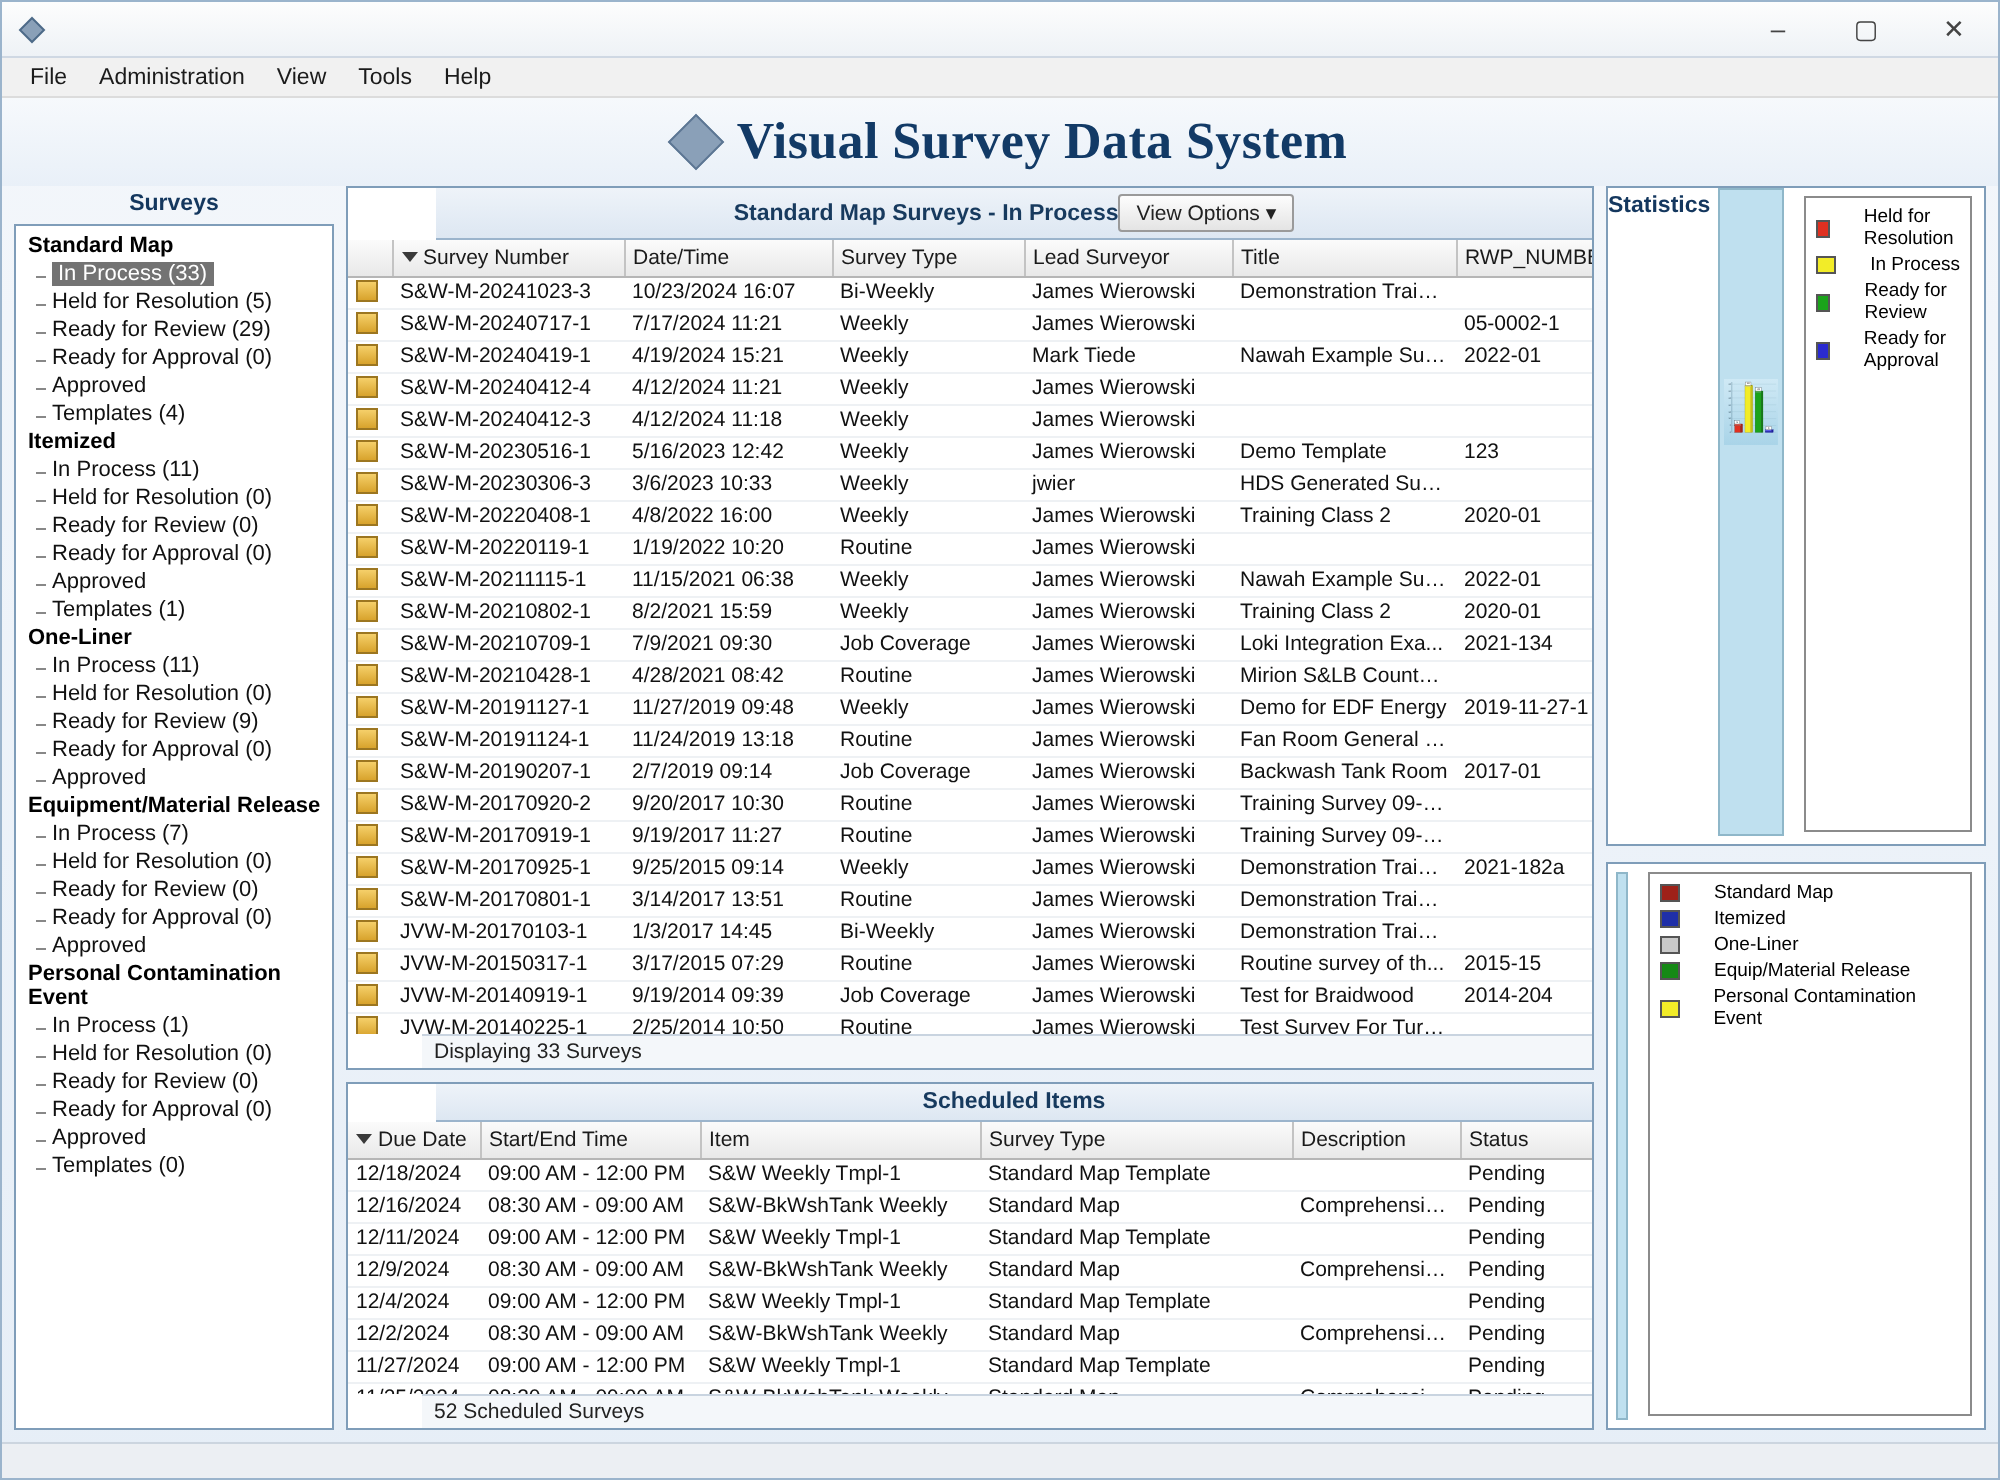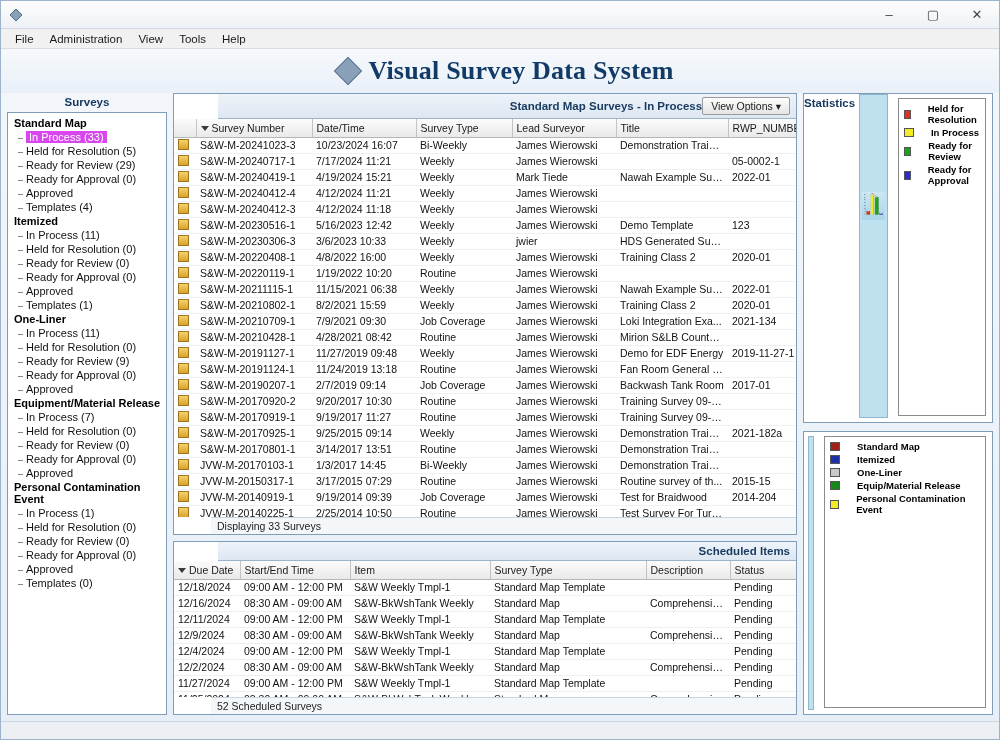--- a/index.html
+++ b/index.html
@@ -72,28 +72,28 @@
   }
   .tree {
     flex:1; background:#ffffff; border:1px solid #7f9db9;
     overflow:hidden; padding:3px 4px; font-size:11px;
   }
   .tree .grp { font-weight:bold; color:#000; padding:1px 0 1px 2px; }
   .tree .itm { padding:1px 0 1px 14px; color:#111; position:relative;}
   .tree .itm:before{
     content:"";position:absolute;left:6px;top:8px;width:5px;height:1px;background:#888;
   }
-  .tree .itm.sel span.lbl{ background:#d946ef; color:#fff; padding:0 3px; }
+  .tree .itm.sel span.lbl{ background:#737373; color:#fff; padding:0 3px; }
   
   .gridpanel {
     border:1px solid #7f9db9; background:#fff;
     display:flex; flex-direction:column; min-height:0;
   }
   .gridpanel .hdr {
-    display:flex;align-items:center;justify-content:flex-end;
+    display:flex;align-items:center;justify-content:center;
     background:linear-gradient(#eef3f9,#dde7f2);
     border-bottom:1px solid #9bb4cc;
     padding:3px 6px;
     margin-left:44px;
   }
   .gridpanel .hdr .t { font-weight:bold; font-size:11.5px; color:#173a5e;}
   .viewopt {
     background:linear-gradient(#fdfdfd,#e4e4e4);
     border:1px solid #9a9a9a; border-radius:2px;
     padding:2px 8px; font-size:10.5px; color:#222;
@@ -131,21 +131,21 @@
     display:flex;flex-direction:row;
   }
   .statbox .cap{
     text-align:center;font-weight:bold;font-size:11.5px;color:#14375e;padding:3px 0;
   }
   .chartwrap{background:#bfe0ef;border:1px solid #8fb7c9;margin:0 4px 4px 4px;padding:2px;}
   .legend{
     border:1px solid #8b8b8b;background:#fff;margin:4px 6px 6px 6px;padding:3px 5px;
     font-size:9.5px;
   }
-  .legend .lrow{display:flex;align-items:center;gap:17px;padding:1px 0;font-weight:bold;}
+  .legend .lrow{display:flex;align-items:center;gap:17px;padding:1px 0;}
   .swatch{width:10px;height:9px;border:1px solid #555;display:inline-block;}
   
   .appstatus{height:18px;background:#eceff3;border-top:1px solid #ccd5df;}
   svg { display:block; }
 </style>
 </head>
 <body>
 
 <div class="window">
 

